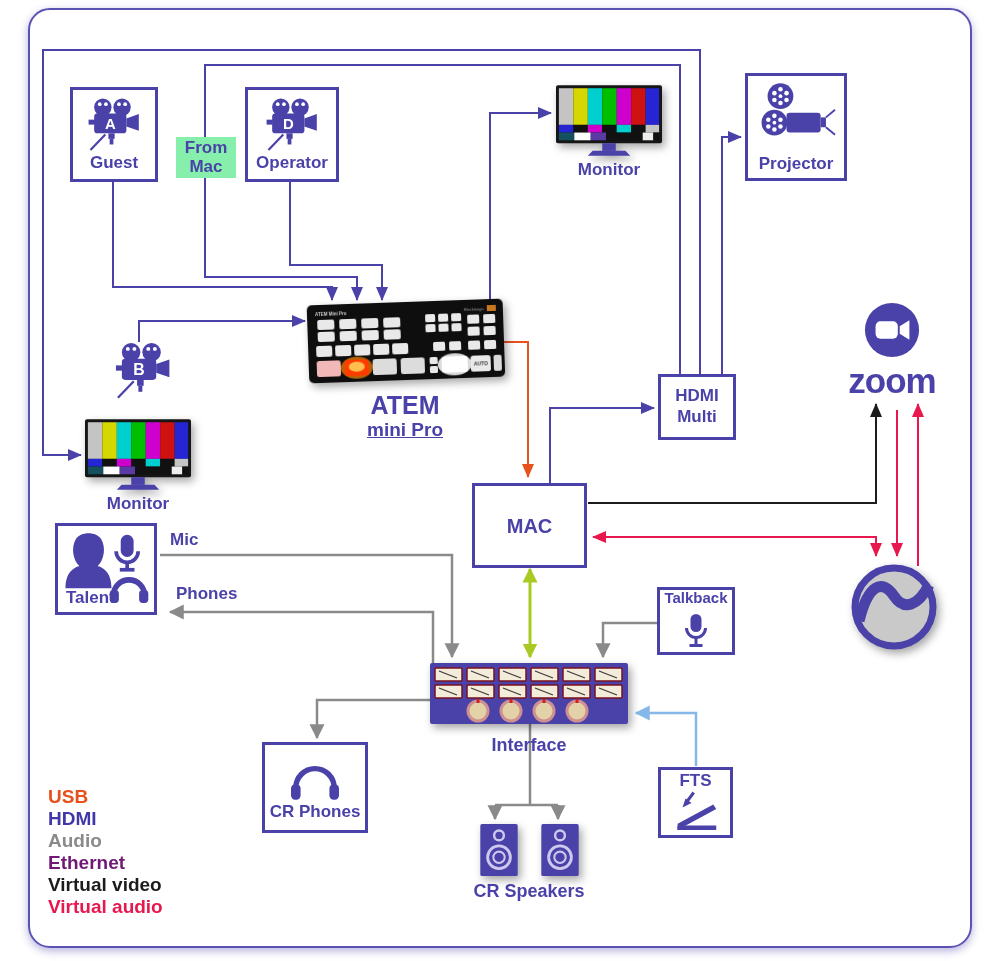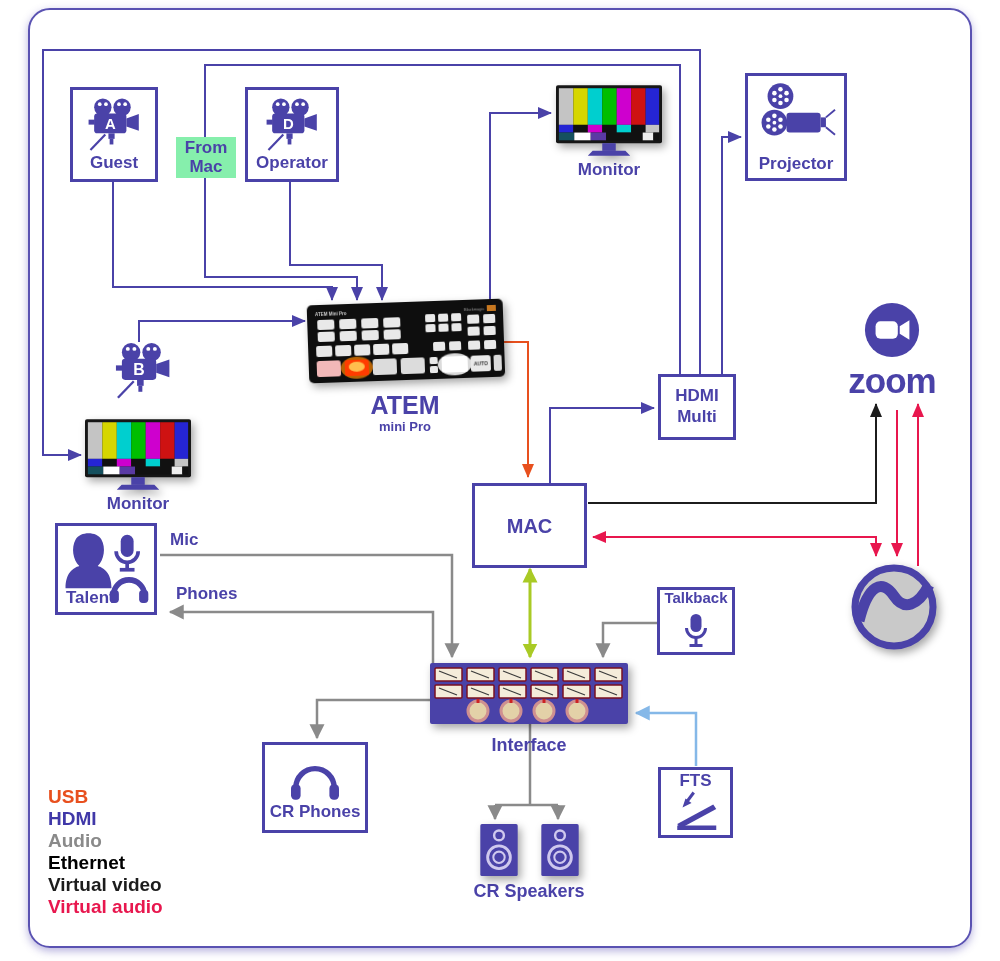--- a/index.html
+++ b/index.html
@@ -308,21 +308,21 @@
         <rect x="121" y="65" width="8" height="7" rx="1.5" fill="#e9e9e9"></rect>
       <ellipse cx="146" cy="64" rx="17" ry="11" fill="#fff" opacity="0.85"></ellipse>
       <rect x="133" y="56" width="26" height="16" rx="2.5" fill="#ffffff"></rect>
       <rect x="162" y="56" width="20" height="16" rx="2.5" fill="#e9e9e9"></rect>
       <text x="172" y="66" text-anchor="middle" fill="#333" font-size="5" font-weight="bold" font-family="Liberation Sans,sans-serif">AUTO</text>
       <rect x="185" y="56" width="8" height="16" rx="2" fill="#dcdcdc"></rect>
     </svg>
   </div>
   <div class="node" style="left:350px;top:392px;width:110px;text-align:center;">
     <div class="plabel" style="font-size:25px;">ATEM</div>
-    <div class="plabel" style="font-size:13px;">mini Pro</div>
+    <div class="plabel" style="font-size:19px;text-decoration:underline;">mini Pro</div>
   </div>
 
   <div class="node pbox" style="left:658px;top:374px;width:78px;height:66px;">
     <div class="plabel">HDMI</div>
     <div class="plabel">Multi</div>
   </div>
 
   <div class="node" style="left:843px;top:301px;width:98px;text-align:center;">
     <svg width="62" height="58" viewBox="0 0 64 60">
       <circle cx="32" cy="30" r="28" fill="#4a42a8"></circle>
@@ -454,17 +454,17 @@
         <circle cx="23" cy="41" r="7" fill="none" stroke="#cfc8ee" stroke-width="2.5"></circle>
       </svg>
     </div>
     <div class="plabel" style="font-size:18px;margin-top:6px;">CR Speakers</div>
   </div>
 
   <div class="legend">
     <div style="color: rgb(232, 80, 30);">USB</div>
     <div style="color: rgb(64, 56, 168);">HDMI</div>
     <div style="color: rgb(138, 138, 138);">Audio</div>
-    <div style="color: #000000;">Ethernet</div>
+    <div style="color: #701a75;">Ethernet</div>
     <div style="color: rgb(28, 28, 28);">Virtual video</div>
     <div style="color: rgb(232, 23, 78);">Virtual audio</div>
   </div>
 </div>
 
 </body></html>

